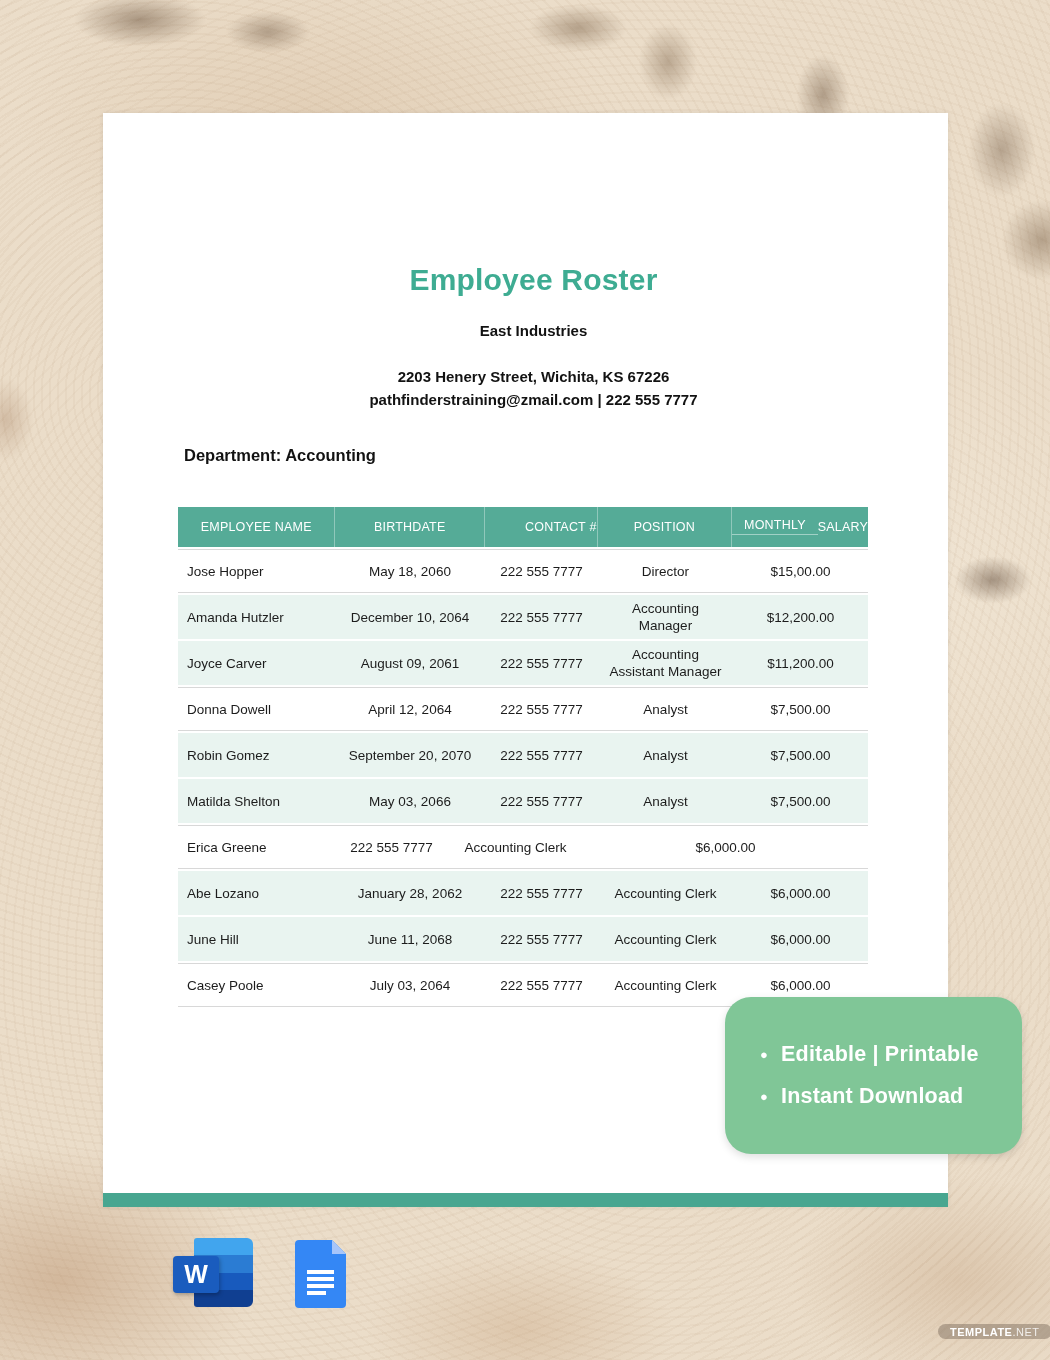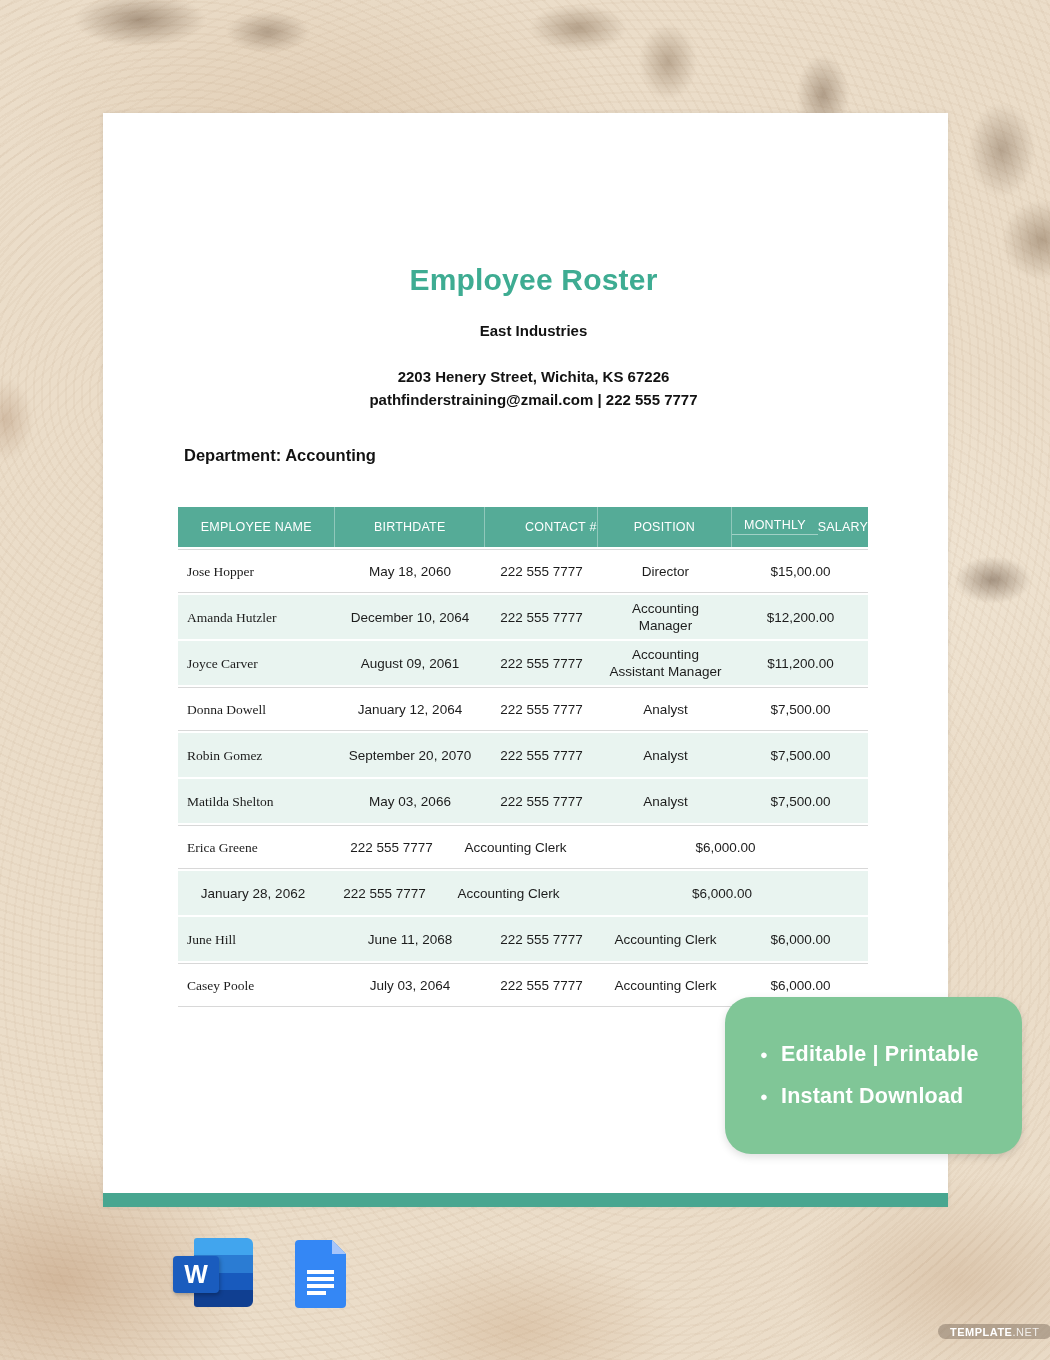--- a/index.html
+++ b/index.html
@@ -49,21 +49,21 @@
   .t-head{ display:flex; background:var(--header-teal); color:#fff; height:40px; font-weight:normal; font-size:12.5px; letter-spacing:.2px; }
   .th{ display:flex; align-items:center; justify-content:center; text-align:center; line-height:15px; }
   .th + .th{ border-left:1px solid rgba(255,255,255,.35); }
   .th.two-line{ flex-direction:row; }
   .th.two-line span:first-child{ border-bottom:1px solid rgba(255,255,255,.45); padding:0 12px 1px; margin-bottom:1px; }
   .c0{ width:157px; } .c1{ width:150px; } .c2{ width:113px;justify-content:flex-end; } .c3{ width:135px; } .c4{ flex:1; }
   .t-row{ display:flex; min-height:44px; margin-top:2px; font-size:13.5px; color:#1c1c1c; background:#fff; }
   .t-row.shaded{ background:var(--shaded-row); }
   .t-row.plain{ border-top:1px solid #d8d8d8; border-bottom:1px solid #d8d8d8; }
   .td{ display:flex; align-items:center; justify-content:center; text-align:center; line-height:17px; padding:4px 6px; }
-  .td.c0{ justify-content:flex-start; text-align:left; padding-left:9px;font-family:Liberation Serif, serif; }
+  .td.c0{ justify-content:flex-start; text-align:left; padding-left:9px; }
   .accent-bar{ position:absolute; left:0; bottom:0; width:100%; height:14px; background:var(--accent-bar); }
 
   .badge{
     position:absolute; left:725px; top:997px; width:297px; height:157px;
     background:var(--badge-green); border-radius:26px;
     display:flex; flex-direction:column; justify-content:center; gap:17px;
     padding-left:35px; box-shadow:0 3px 9px rgba(0,0,0,.13); z-index:5;
   }
   .badge-line{ display:flex; align-items:center; gap:13px; color:#fff; font-size:21.5px; font-weight:bold; letter-spacing:.2px; }
   .bullet{ font-size:13px; line-height:1; }
@@ -149,21 +149,21 @@
           </div>
           <div class="t-row shaded">
             <div class="td c0">Joyce Carver</div>
             <div class="td c1">August 09, 2061</div>
             <div class="td c2">222 555 7777</div>
             <div class="td c3">Accounting Assistant Manager</div>
             <div class="td c4">$11,200.00</div>
           </div>
           <div class="t-row plain">
             <div class="td c0">Donna Dowell</div>
-            <div class="td c1">January 12, 2064</div>
+            <div class="td c1">April 12, 2064</div>
             <div class="td c2">222 555 7777</div>
             <div class="td c3">Analyst</div>
             <div class="td c4">$7,500.00</div>
           </div>
           <div class="t-row shaded">
             <div class="td c0">Robin Gomez</div>
             <div class="td c1">September 20, 2070</div>
             <div class="td c2">222 555 7777</div>
             <div class="td c3">Analyst</div>
             <div class="td c4">$7,500.00</div>
@@ -175,20 +175,21 @@
             <div class="td c3">Analyst</div>
             <div class="td c4">$7,500.00</div>
           </div>
           <div class="t-row plain">
             <div class="td c0">Erica Greene</div>
             <div class="td c2">222 555 7777</div>
             <div class="td c3">Accounting Clerk</div>
             <div class="td c4">$6,000.00</div>
           </div>
           <div class="t-row shaded">
+            <div class="td c0">Abe Lozano</div>
             <div class="td c1">January 28, 2062</div>
             <div class="td c2">222 555 7777</div>
             <div class="td c3">Accounting Clerk</div>
             <div class="td c4">$6,000.00</div>
           </div>
           <div class="t-row shaded">
             <div class="td c0">June Hill</div>
             <div class="td c1">June 11, 2068</div>
             <div class="td c2">222 555 7777</div>
             <div class="td c3">Accounting Clerk</div>

